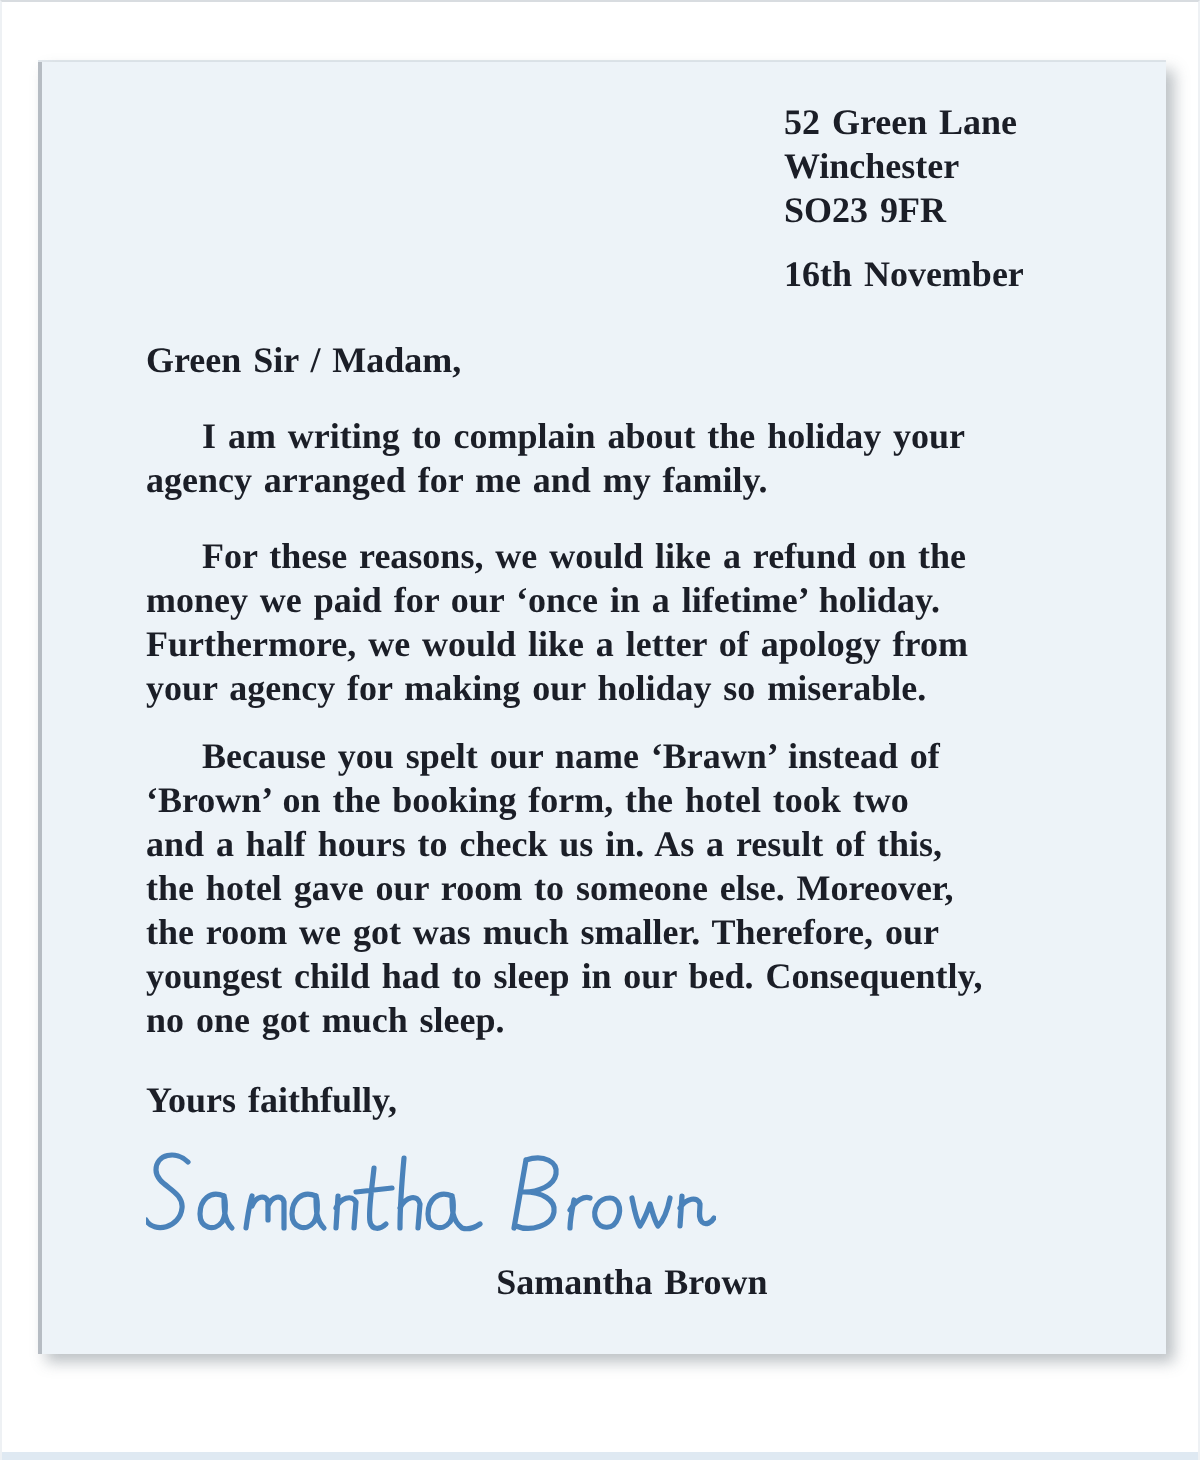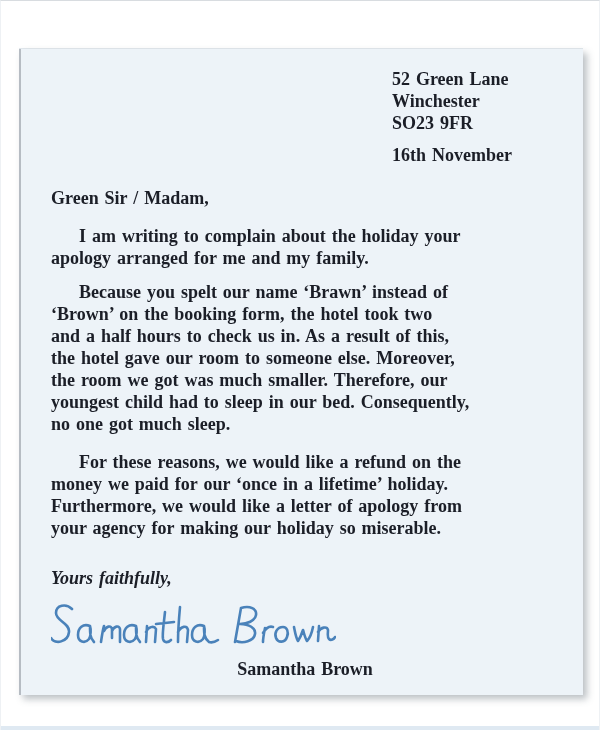--- a/index.html
+++ b/index.html
@@ -19,26 +19,26 @@
     position:relative;
   }
   .page{
     position:absolute; inset:0;
     border-top:1px solid var(--edge-line);
     border-left:1px solid #eef1f4;
     border-right:1px solid #eef1f4;
   }
   .paper{
     position:absolute;
-    left:18px; top:48px;
+    left:18px; top:30px;
     width:564px; height:646px;
     background:var(--paper-bg);
     border-left:2px solid #b6bcc3;
     box-shadow:4px 4px 7px rgba(105,115,125,0.45), 0 -1px 0 #e2e8ed;
-    padding:19px 24px 0 30px;
+    padding:19px 24px 0 52px;
     font-size:18px;
     line-height:22px;
     font-weight:600;
     word-spacing:0.08em;
   }
   .address-block{
     width:150px;
     margin-left:auto;
     margin-right:17px;
     white-space:pre-line;
@@ -50,21 +50,21 @@
     margin-right:17px;
     margin-top:10px;
   }
   .salutation{margin-top:21px;}
   .para{
     margin-top:16px;
     white-space:pre-line;
     text-indent:28px;
   }
   .para.p2{margin-top:12px;}
-  .closing{margin-top:28px;font-style:italic;}
+  .closing{margin-top:18px;}
   .signature{
     margin-top:12px;
     height:52px;
   }
   .signature svg{display:block;}
   .sig-stroke{
     fill:none;
     stroke:var(--sig-ink);
     stroke-width:2.6;
     stroke-linecap:round;
@@ -86,34 +86,34 @@
 
     <div class="address-block">52 Green Lane
 Winchester
 SO23 9FR</div>
 
     <div class="date-line">16th November</div>
 
     <div class="salutation">Green Sir / Madam,</div>
 
     <div class="para p1">I am writing to complain about the holiday your
-apology arranged for me and my family.</div>
+agency arranged for me and my family.</div>
+
+    <div class="para p3">For these reasons, we would like a refund on the
+money we paid for our ‘once in a lifetime’ holiday.
+Furthermore, we would like a letter of apology from
+your agency for making our holiday so miserable.</div>
 
     <div class="para p2">Because you spelt our name ‘Brawn’ instead of
 ‘Brown’ on the booking form, the hotel took two
 and a half hours to check us in. As a result of this,
 the hotel gave our room to someone else. Moreover,
 the room we got was much smaller. Therefore, our
 youngest child had to sleep in our bed. Consequently,
 no one got much sleep.</div>
-
-    <div class="para p3">For these reasons, we would like a refund on the
-money we paid for our ‘once in a lifetime’ holiday.
-Furthermore, we would like a letter of apology from
-your agency for making our holiday so miserable.</div>
 
     <div class="closing">Yours faithfully,</div>
 
     <div class="signature">
       <svg width="285" height="52" viewBox="0 0 285 52" role="img" aria-label="Samantha Brown">
         <path class="sig-stroke" d="M21,8 C15,2 5,4 5,12 C5,20 19,22 18,31 C17,41 4,44 0,37"></path>
         <path class="sig-stroke" d="M39,25 C32,22 27,27 27,34 C27,41 34,43 38,38 C40,35 40,28 39,25 C39,32 39,37 43,41"></path>
         <path class="sig-stroke" d="M50,41 C51,34 52,28 53,25 M53,30 C55,25 60,24 61,28 L61,37 M61,30 C63,25 68,24 69,28 L69,41"></path>
         <path class="sig-stroke" d="M85,25 C78,22 73,27 73,34 C73,41 80,43 84,38 C86,35 86,28 85,25 C85,32 85,37 89,41"></path>
         <path class="sig-stroke" d="M96,25 L95,41 M95,31 C97,26 103,24 105,28 L104,41"></path>

